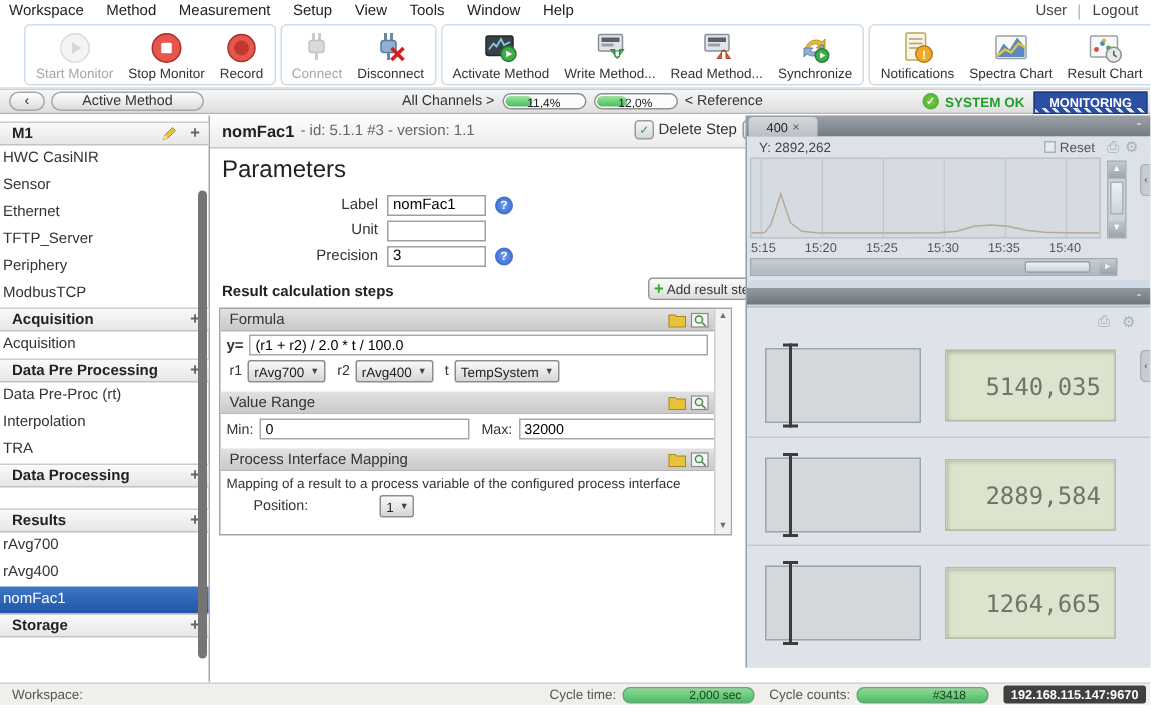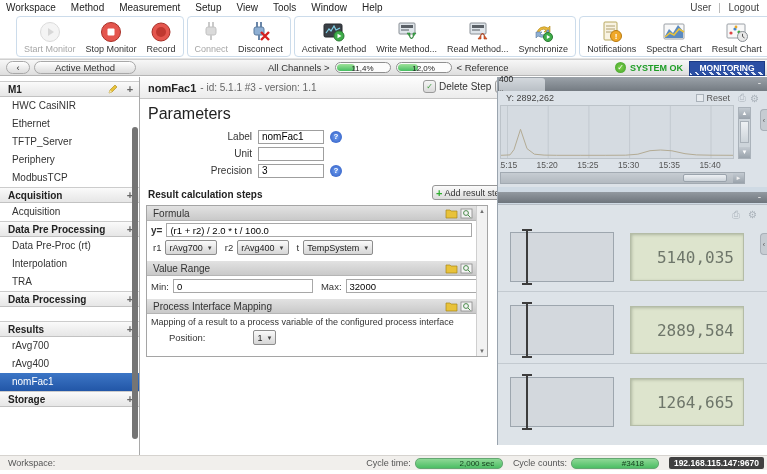--- a/index.html
+++ b/index.html
@@ -41,21 +41,21 @@
   
   .appbody { position:absolute; top:77px; left:0; right:0; bottom:19px; display:flex; background:#fff; }
 
   
   .sidebar { width:140px; border-right:1px solid #a9a9a9; position:relative; background:#fff; }
   .side-scroll { position:absolute; right:1px; top:50px; width:6px; height:312px; background:#757575; border-radius:3px; }
   .shead { height:16px; background:linear-gradient(#fafafa,#e6e6e6); border-top:1px solid #ccc; border-bottom:1px solid #c2c2c2; display:flex; align-items:center; padding:0 4px 0 8px; font-weight:bold; font-size:10px; color:#222; }
   .shead .hspace { flex:1; }
   .shead .plus { color:#666; font-size:11px; width:10px; text-align:center; }
   .pencil { margin-right:6px; }
-  .sitem { height:18px; line-height:18px; padding-left:12px; font-size:10px; color:#333; cursor:default; }
+  .sitem { height:18px; line-height:18px; padding-left:2px; font-size:10px; color:#333; cursor:default; }
   .sitem.selected { background:linear-gradient(#3c76c6,#2256a7); color:#fff; }
   .sspacer { height:14px; }
 
   
   .main { flex:1; position:relative; background:#fff; }
   .mheader { height:22px; background:linear-gradient(#fdfdfd,#ececec); border-bottom:1px solid #c6c6c6; display:flex; align-items:center; padding:0 8px; position:relative; }
   .mtitle { font-weight:bold; font-size:11px; color:#222; }
   .msub { font-size:10px; color:#666; margin-left:4px; }
   .delgroup { position:absolute; left:283px; top:3px; display:flex; align-items:center; gap:4px; }
   .delbtn { display:flex; align-items:center; gap:3px; font-size:10px; color:#333; }
@@ -87,21 +87,21 @@
   .select .caret { font-size:6px; color:#444; margin-left:4px; }
   .vrrow { display:flex; align-items:center; padding:3px 4px; }
   .vrlab { font-size:9.5px; margin-right:4px; }
   .vrinput { height:14px; border:1px solid #a8a8a8; font-size:9.5px; padding:0 3px; font-family:"Liberation Sans", sans-serif; }
   .mapdesc { font-size:9px; color:#333; padding:3px 4px 1px; }
   .maprow { display:flex; align-items:center; padding:2px 4px 2px 22px;gap:44px; }
 
   
   .dock { position:absolute; left:497px; top:1px; width:270px; height:368px; background:#cfdae4; border-left:1px solid #9aa4ae; }
   .dtabs { height:14px; background:linear-gradient(#9ba2a9,#747b82); display:flex; align-items:flex-end; position:relative; }
-  .dtab { height:13px; width:46px; background:linear-gradient(#d3d8dd,#b9bfc5); border-radius:3px 3px 0 0; margin-left:1px; display:flex; justify-content:center; gap:3px; font-size:8.5px; color:#222;flex-direction:column; }
+  .dtab { height:13px; width:46px; background:linear-gradient(#d3d8dd,#b9bfc5); border-radius:3px 3px 0 0; margin-left:1px; display:flex; align-items:center; justify-content:center; gap:3px; font-size:8.5px; color:#222; }
   .dtab .tclose { font-size:8px; color:#555; }
   .dmin { position:absolute; right:6px; top:0; color:#e8e8e8; font-size:10px; line-height:12px; }
   .chartpanel { height:96px; background:#dce2e8; position:relative; }
   .cinfo { height:14px; display:flex; align-items:center; padding:0 4px 0 8px; }
   .yreadout { font-size:9px; color:#444; }
   .cinfo .hspace { flex:1; }
   .resetchk { width:8px; height:8px; border:1px solid #aab2ba; background:#e7ebef; margin-right:3px; }
   .resetlab { font-size:9px; color:#555; margin-right:8px; }
   .gicon { color:#a8b0b8; font-size:10px; margin-right:4px; }
   .plot { position:absolute; left:2px; top:14px; width:234px; height:54px; background:#d5dbe1; border:1px solid #bcc3c9; }
@@ -327,20 +327,21 @@
       <span>M1</span>
       <span class="hspace"></span>
       <svg class="pencil" width="12" height="12" viewBox="0 0 12 12">
           <path d="M2 10l1-3 5-5 2 2-5 5z" fill="#e8c23a" stroke="#a8871a" stroke-width=".6"></path>
           <path d="M2 10l3-1-2-2z" fill="#f6e8b0"></path>
         </svg>
       <span class="plus">+</span>
     </div>
     <div id="sidebar-sections">
         <div class="sitem">HWC CasiNIR</div>
+        <div class="sitem">Sensor</div>
         <div class="sitem">Ethernet</div>
         <div class="sitem">TFTP_Server</div>
         <div class="sitem">Periphery</div>
         <div class="sitem">ModbusTCP</div>
         <div class="shead">
           <span>Acquisition</span>
           <span class="hspace"></span>
           <span class="plus">+</span>
         </div>
         <div class="sitem">Acquisition</div>

